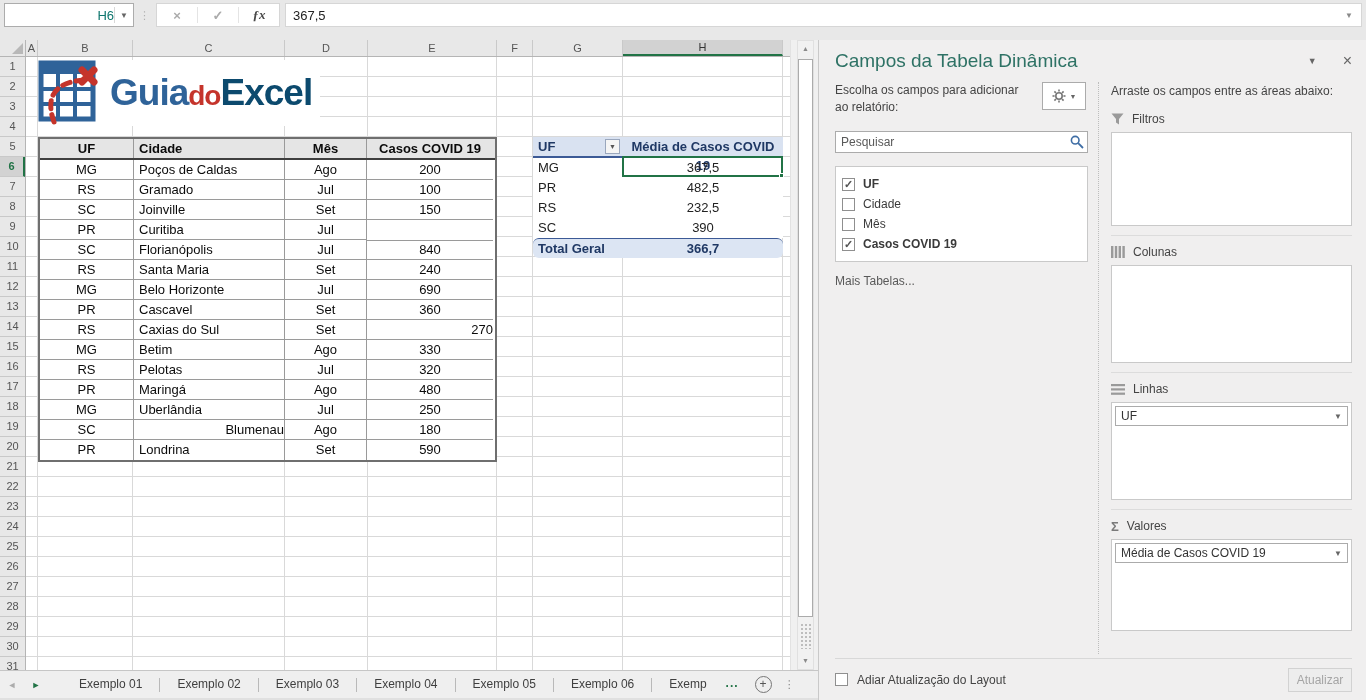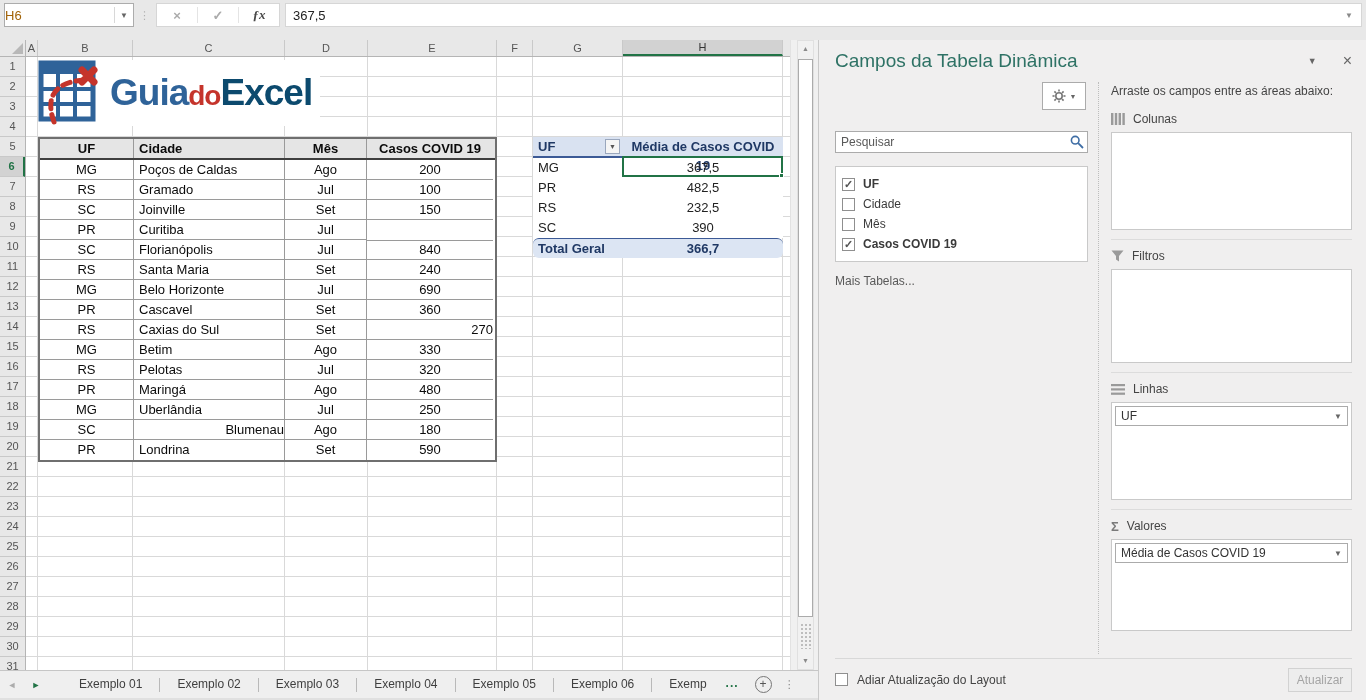--- a/index.html
+++ b/index.html
@@ -3,21 +3,21 @@
 <meta charset="utf-8">
 <style>
   * { margin:0; padding:0; box-sizing:border-box; }
   html,body { width:1366px; height:700px; overflow:hidden; }
   body { font-family:"Liberation Sans", sans-serif; background:#fff; color:#222; }
   #app { width:1366px; height:700px; display:flex; flex-direction:column; background:#E8E8E8; }
 
   
   .topbar { height:30px; background:#E8E8E8; display:flex; align-items:center; padding:3px 4px; flex:none; }
   .namebox { width:130px; height:24px; background:#fff; border:1px solid #ACACAC; display:flex; align-items:center; font-size:13px; }
-  .namebox .nb-text { flex:1; padding-left:0; color:#a16207; }
+  .namebox .nb-text { flex:1; padding-left:16px; color:#0f766e;text-align:right; }
   .namebox .nb-sep { width:1px; height:16px; background:#D8D8D8; }
   .namebox .nb-arrow { width:18px; text-align:center; font-size:8px; color:#666; }
   .vdots { color:#B0B0B0; font-size:11px; margin:0 5px; letter-spacing:1px; }
   .fbtns { height:24px; background:#fff; border:1px solid #D6D6D6; display:flex; align-items:center; }
   .fbtn { width:40px; text-align:center; font-size:13px; }
   .fbtn.cancel, .fbtn.enter { color:#ABABAB; font-weight:bold; }
   .fbtn.fx { color:#4a4a4a; font-style:italic; font-family:"Liberation Serif", serif; font-weight:bold; }
   .fbtn-sep { width:1px; height:16px; background:#E4E4E4; }
   .formula-input { flex:1; height:24px; background:#fff; border:1px solid #D6D6D6; margin-left:5px; display:flex; align-items:center; font-size:13px; position:relative; }
   .formula-input .fi-text { padding-left:7px; }
@@ -420,20 +420,21 @@
     <div class="pane">
       <div class="pane-titlerow">
         <div class="pane-title">Campos da Tabela Dinâmica</div>
         <div class="pane-opt-arrow">▼</div>
         <div class="pane-close">×</div>
       </div>
 
       <div class="pane-cols">
         <div class="pane-left">
           <div class="instr-row">
+            <div class="instr-text">Escolha os campos para adicionar ao relatório:</div>
             <div class="gear-btn">
               <svg width="14" height="14" viewBox="0 0 14 14">
                 <circle cx="7" cy="7" r="3.2" fill="none" stroke="#777" stroke-width="1.6"></circle>
                 <g stroke="#777" stroke-width="1.6">
                   <line x1="7" y1="0.5" x2="7" y2="2.6"></line>
                     <line x1="7" y1="11.4" x2="7" y2="13.5"></line>
                   <line x1="0.5" y1="7" x2="2.6" y2="7"></line>
                     <line x1="11.4" y1="7" x2="13.5" y2="7"></line>
                   <line x1="2.4" y1="2.4" x2="3.9" y2="3.9"></line>
                     <line x1="10.1" y1="10.1" x2="11.6" y2="11.6"></line>
@@ -473,43 +474,43 @@
             </div>
           <div class="more-tables">Mais Tabelas...</div>
         </div>
 
         <div class="pane-right">
           <div class="drag-text">Arraste os campos entre as áreas abaixo:</div>
           <div id="areas">
               <div class="area-section">
                 <div class="area-label">
                   <span>
+                    <svg width="13" height="12" viewBox="0 0 13 12">
+                      <path d="M0.5 0.5 H12.5 L8 6 V11.5 L5 9.5 V6 Z" fill="#9a9a9a"></path>
+                    </svg>
+                  </span>
+                  <span>Filtros</span>
+                </div>
+                <div class="area-box h-filtros"></div>
+              </div>
+              <div class="area-section">
+                <div class="area-label">
+                  <span>
                     <svg width="14" height="12" viewBox="0 0 14 12">
                       <g fill="#9a9a9a">
                         <rect x="0" y="0" width="2.4" height="12"></rect>
                         <rect x="3.8" y="0" width="2.4" height="12"></rect>
                         <rect x="7.6" y="0" width="2.4" height="12"></rect>
                         <rect x="11.4" y="0" width="2.4" height="12"></rect>
                       </g>
                     </svg>
                   </span>
                   <span>Colunas</span>
                 </div>
                 <div class="area-box h-colunas"></div>
-              </div>
-              <div class="area-section">
-                <div class="area-label">
-                  <span>
-                    <svg width="13" height="12" viewBox="0 0 13 12">
-                      <path d="M0.5 0.5 H12.5 L8 6 V11.5 L5 9.5 V6 Z" fill="#9a9a9a"></path>
-                    </svg>
-                  </span>
-                  <span>Filtros</span>
-                </div>
-                <div class="area-box h-filtros"></div>
               </div>
               <div class="area-section">
                 <div class="area-label">
                   <span>
                     <svg width="14" height="11" viewBox="0 0 14 11">
                       <g fill="#9a9a9a">
                         <rect x="0" y="0" width="14" height="2.2"></rect>
                         <rect x="0" y="4.3" width="14" height="2.2"></rect>
                         <rect x="0" y="8.6" width="14" height="2.2"></rect>
                       </g>

